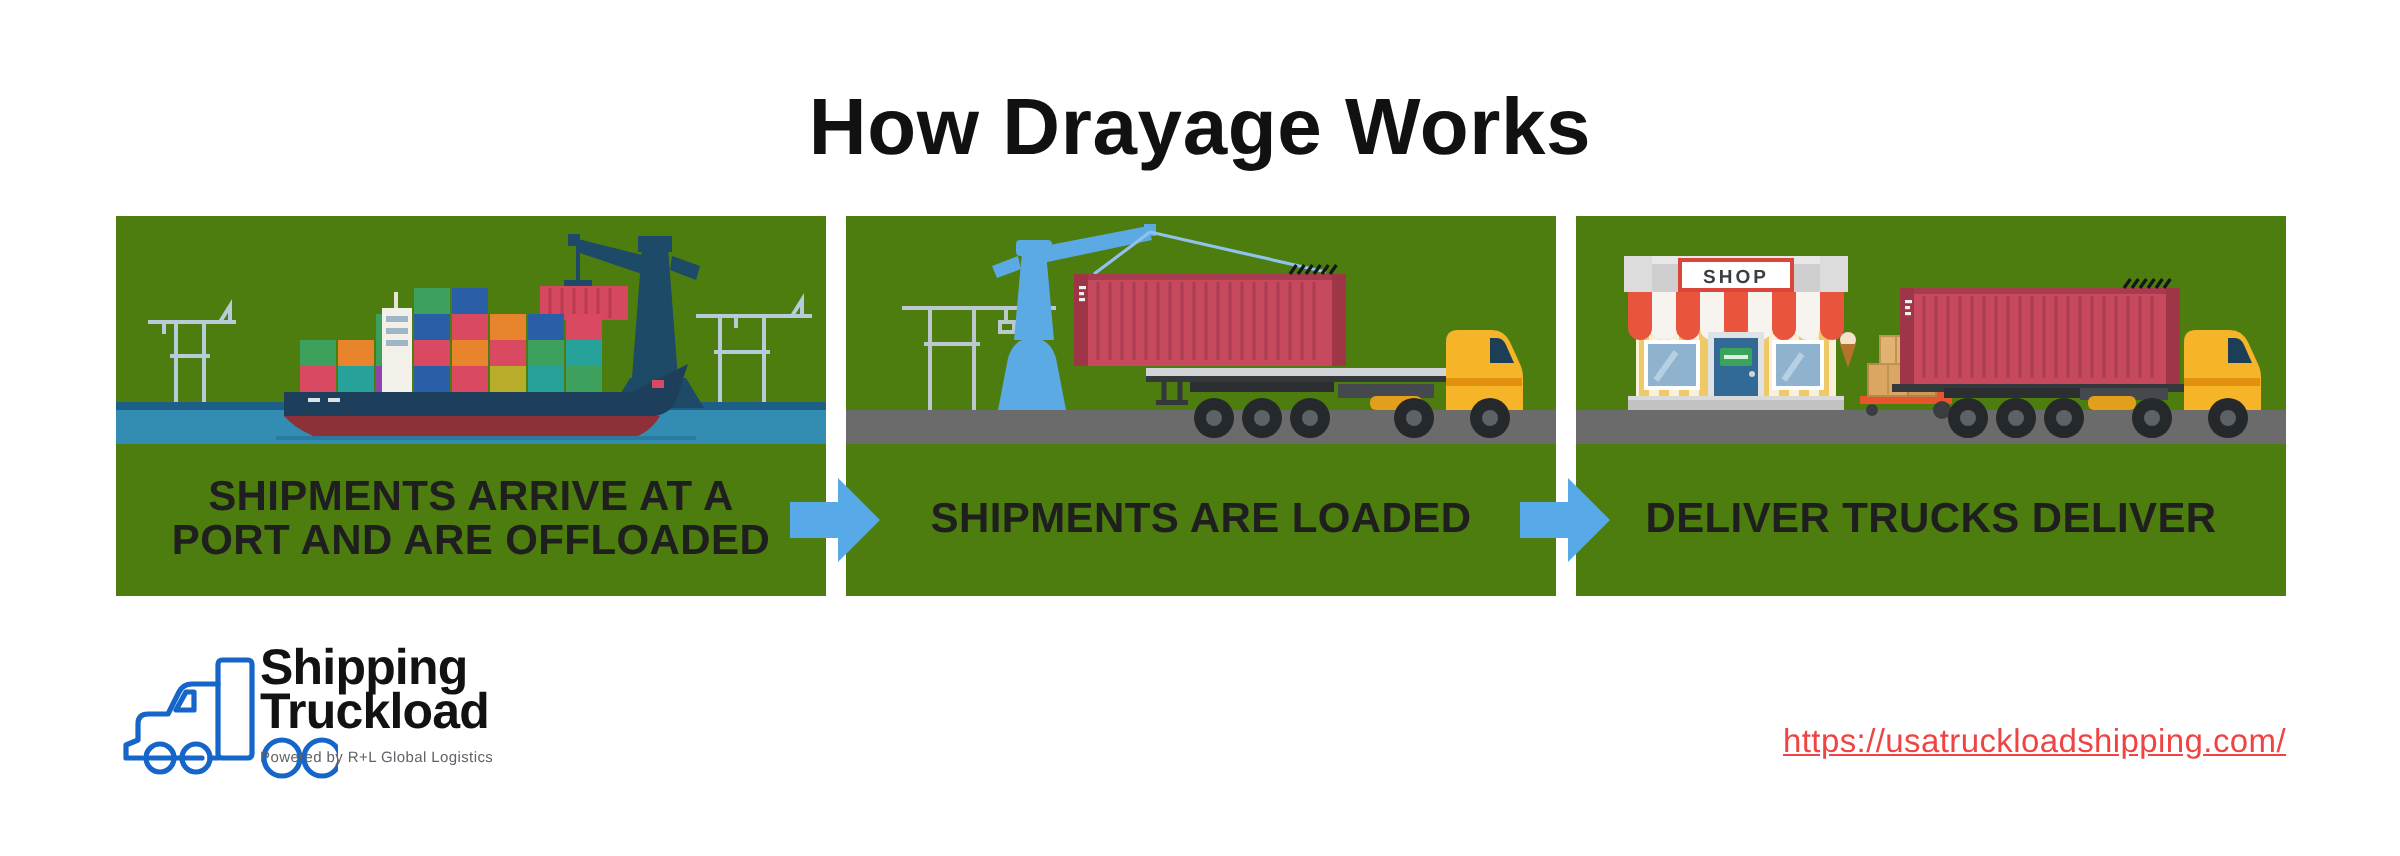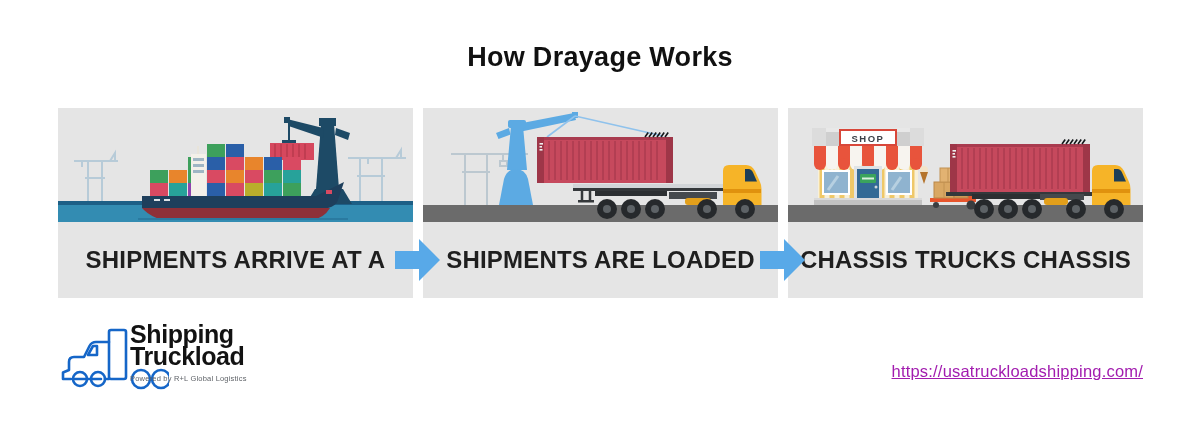--- a/index.html
+++ b/index.html
@@ -2,40 +2,40 @@
 <html><head>
 <meta charset="utf-8">
 <style>
   html,body{margin:0;padding:0;}
   body{
     width:1200px;height:428px;position:relative;background:#ffffff;
     font-family:"Liberation Sans","DejaVu Sans",sans-serif;overflow:hidden;
   }
   .title{
     position:absolute;top:42px;left:0;width:1200px;text-align:center;
-    font-size:27px;font-weight:800;color:#111;letter-spacing:.3px;margin:0;
+    font-size:40px;font-weight:800;color:#111;letter-spacing:.3px;margin:0;
   }
   .panels{position:absolute;left:58px;top:108px;display:flex;gap:10px;}
-  .panel{width:355px;height:190px;background:#e5e5e5;position:relative;flex:0 0 auto;}
+  .panel{width:355px;height:190px;background:#4d7c0f;position:relative;flex:0 0 auto;}
   .illustration{display:block;width:355px;height:114px;}
   .caption{
     height:76px;display:flex;flex-direction:column;justify-content:center;
-    text-align:center;font-weight:700;font-size:24px;line-height:22px;
+    text-align:center;font-weight:700;font-size:21px;line-height:22px;
     color:#1f1f1f;letter-spacing:.2px;
   }
   .caption span{display:block;}
   .flow-arrow{position:absolute;top:236px;width:46px;height:48px;}
   .arrow1{left:395px;} .arrow2{left:760px;}
   .logo{position:absolute;left:55px;top:324px;width:260px;height:70px;}
   .logo-truck{position:absolute;left:0;top:2px;}
   .logo-text{position:absolute;left:75px;top:0;}
   .logo-name{font-size:25px;line-height:21.5px;font-weight:800;color:#121212;letter-spacing:-.4px;}
   .logo-tagline{font-size:7.5px;color:#5f6368;margin-top:7px;letter-spacing:.2px;}
   .site-link{
-    position:absolute;right:57px;top:362px;font-size:16.5px;color:#a21caf;
+    position:absolute;right:57px;top:362px;font-size:16.5px;color:#ef4444;
     text-decoration:underline;letter-spacing:.2px;
   }
 </style>
 </head>
 <body>
 
 <h1 class="title">How Drayage Works</h1>
 
 <div class="panels">
 
@@ -107,20 +107,21 @@
         <path d="M84 88 H258 L286 74 L280 92 Q278 98 270 100 H84 Z" fill="#1e3f5c"></path>
         <path d="M84 100 H272 Q266 110 254 112 H104 Q92 108 86 102 Z" fill="#8e3038"></path>
         <rect x="96" y="91" width="6" height="2" fill="#ffffff" opacity=".85"></rect>
         <rect x="106" y="91" width="6" height="2" fill="#ffffff" opacity=".85"></rect>
         <rect x="268" y="82" width="6" height="4" fill="#d94a62"></rect>
       </g>
       <rect x="80" y="110" width="210" height="2" fill="#2a7aa0"></rect>
     </svg>
     <div class="caption">
       <span>SHIPMENTS ARRIVE AT A</span>
+      <span>PORT AND ARE OFFLOADED</span>
     </div>
   </div>
 
   <div class="panel">
     <svg class="illustration" viewBox="0 0 355 114">
 
       <g stroke="#bcc8d0" stroke-width="2" fill="none">
         <path d="M28 46 H105 M42 46 V97 M64 46 V97 M39 64 h28 M90 46 l6 -8 v8 M80 46 v7"></path>
         <rect x="77" y="53" width="7" height="5"></rect>
       </g>
@@ -270,21 +271,21 @@
         <path d="M304 97 V63 q0 -6 6 -6 h17 q6 0 9 6 l5 11 q1.5 3 1.5 7 v16 z" fill="#f6b428"></path>
         <path d="M326 61 h3.5 q3 0 4.5 3.5 l4 9 h-12 z" fill="#1d3e57"></path>
         <rect x="304" y="81" width="38" height="4" fill="#e0920e"></rect>
         <circle cx="288" cy="101" r="10" fill="#26292c"></circle>
           <circle cx="288" cy="101" r="4" fill="#5d6266"></circle>
         <circle cx="326" cy="101" r="10" fill="#26292c"></circle>
           <circle cx="326" cy="101" r="4" fill="#5d6266"></circle>
       </g>
     </svg>
     <div class="caption">
-      <span>CHASSIS TRUCKS CHASSIS</span>
+      <span>DELIVER TRUCKS DELIVER</span>
     </div>
   </div>
 </div>
 
 <svg class="flow-arrow arrow1" viewBox="0 0 46 48">
   <polygon points="0,15 24,15 24,3 45,24 24,45 24,33 0,33" fill="#58a9e8"></polygon>
 </svg>
 <svg class="flow-arrow arrow2" viewBox="0 0 46 48">
   <polygon points="0,15 24,15 24,3 45,24 24,45 24,33 0,33" fill="#58a9e8"></polygon>
 </svg>

